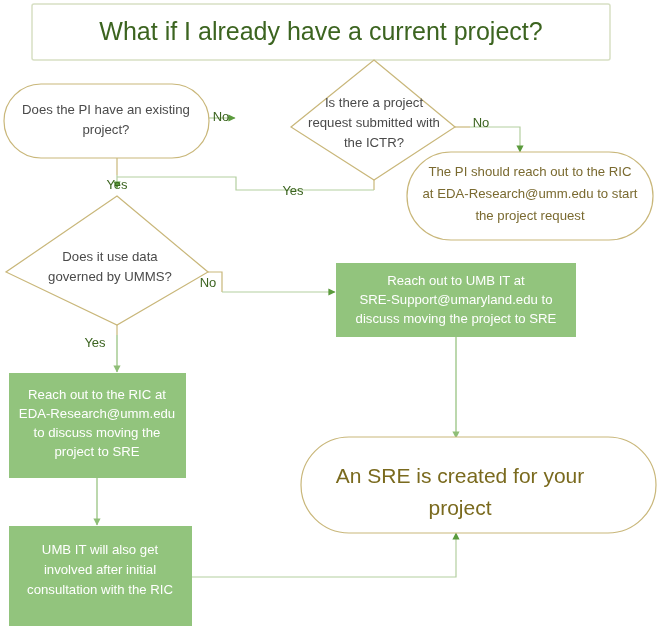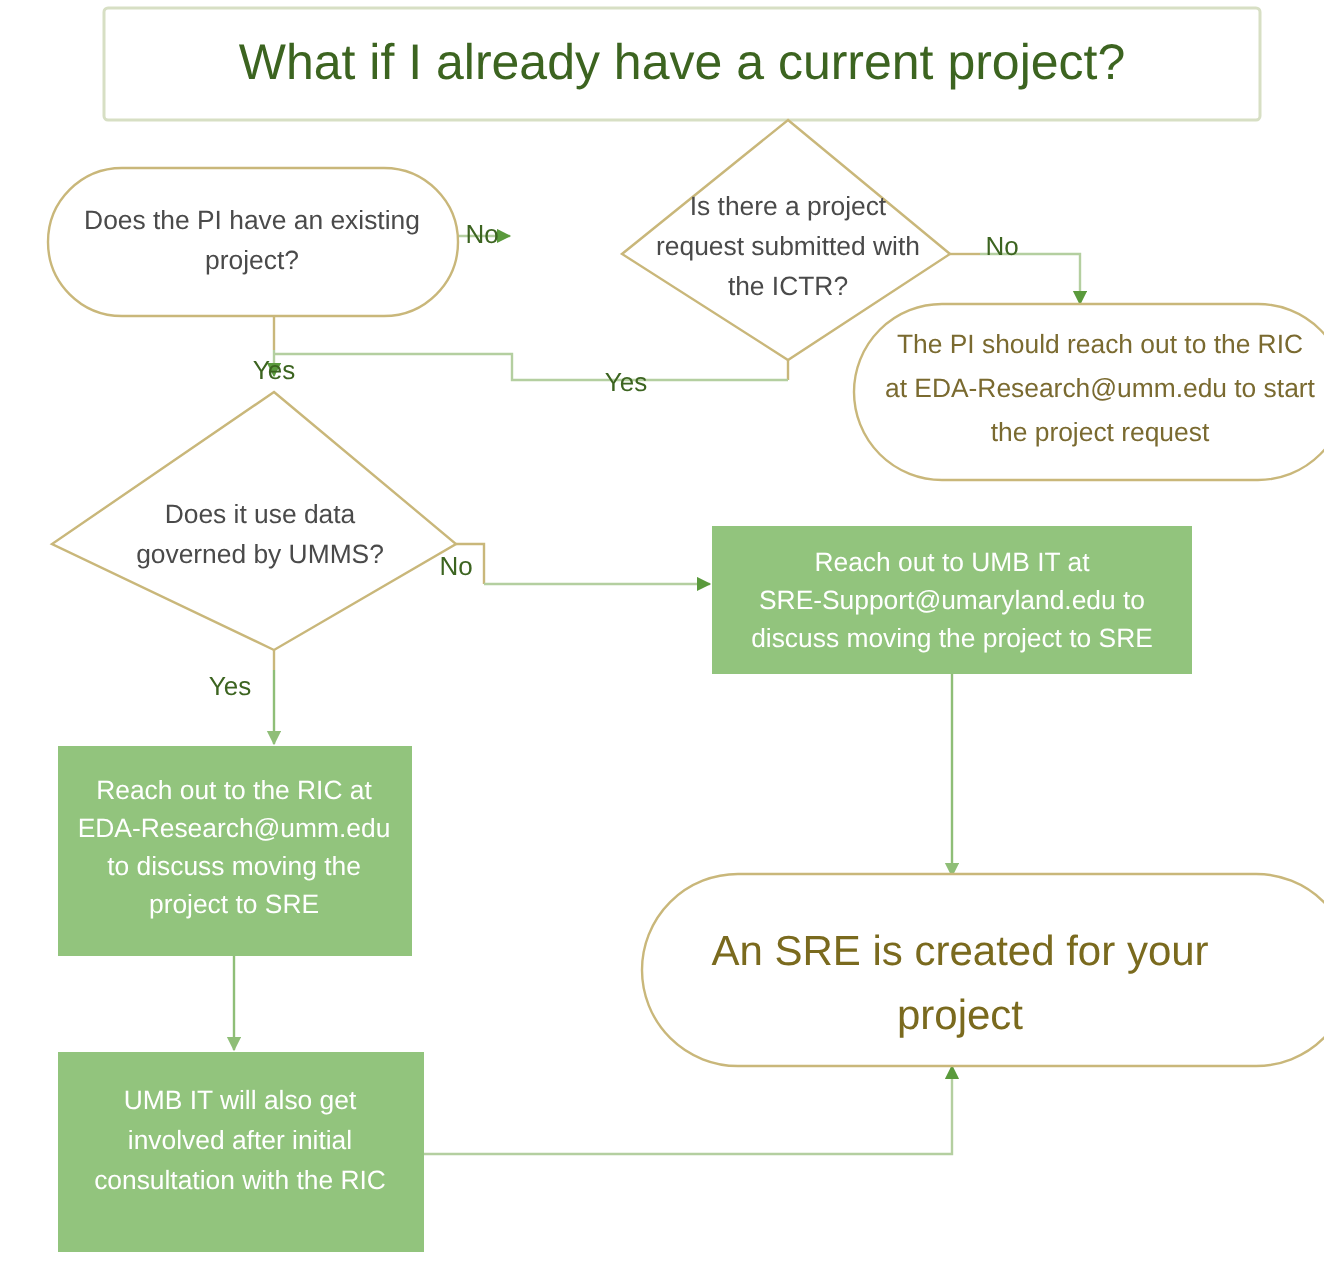--- a/index.html
+++ b/index.html
@@ -10,21 +10,20 @@
   body {
     width: 662px;
     height: 632px;
     font-family: "Liberation Sans", sans-serif;
     overflow: hidden;
   }
   #flow-root {
     position: relative;
     width: 590px;
     height: 632px;
-    margin-left: 20px;
   }
   svg#flow-svg {
     position: absolute;
     top: 0;
     left: 0;
     width: 662px;
     height: 632px;
     display: block;
   }
   .node-text {

